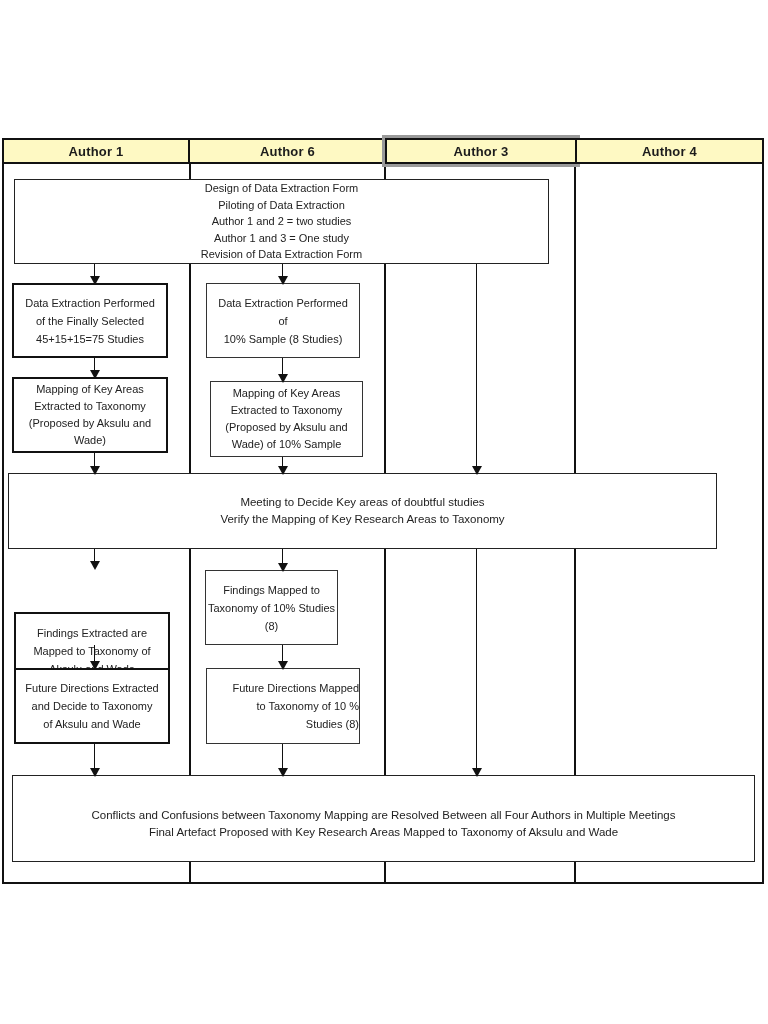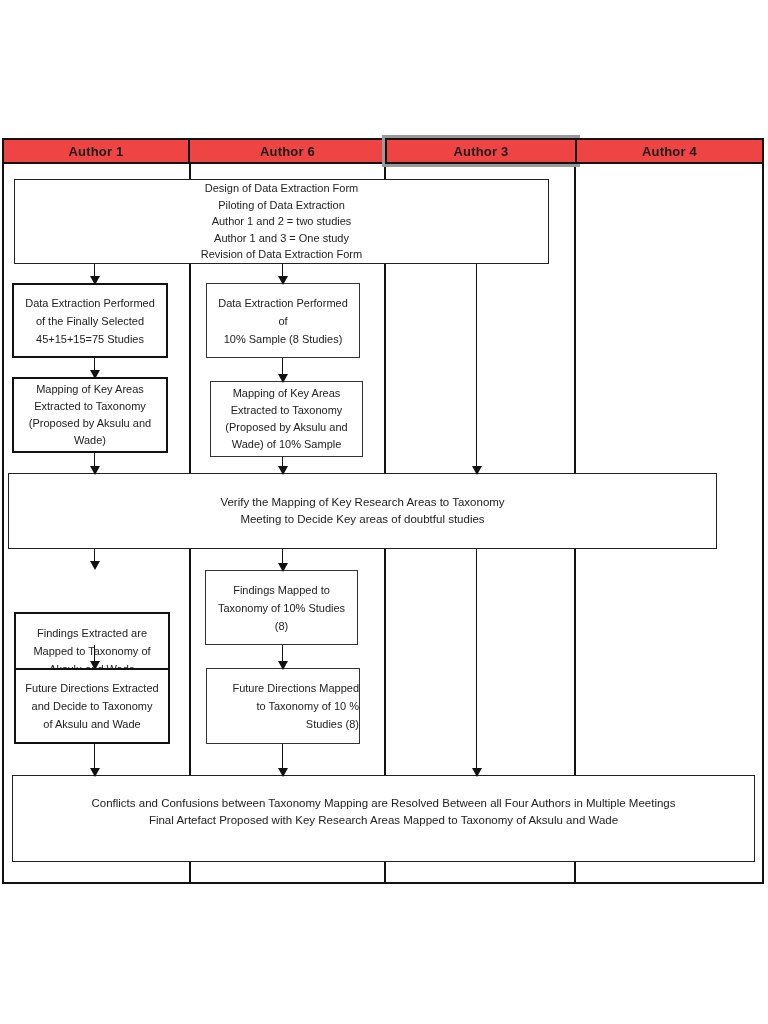--- a/index.html
+++ b/index.html
@@ -8,21 +8,21 @@
     font-family:"Liberation Sans","DejaVu Sans",sans-serif;
     color:#1c1c1c;overflow:hidden;
   }
   .frame{
     position:absolute;left:2px;top:138px;width:762px;height:746px;
     border:2px solid #111;box-sizing:border-box;background:#fff;
   }
   
   .hcell{
     position:absolute;top:138px;height:26px;box-sizing:border-box;
-    border:2px solid #111;background:#ef4444;z-index:4;
+    border:2px solid #111;background:#fef9c3;z-index:4;
     display:flex;align-items:center;justify-content:center;
     font-size:13px;font-weight:bold;letter-spacing:.2px;
   }
   .hc1{left:2px;width:188px;}
   .hc2{left:188px;width:199px;}
   .hc3{left:385px;width:192px;box-shadow:0 0 0 3px #9a9a9a;}
   .hc4{left:575px;width:189px;text-align:right;}
   
   .vline{
     position:absolute;top:164px;height:720px;width:2px;background:#111;z-index:1;
@@ -38,25 +38,25 @@
   }
   .b1{border:2px solid #111;}
   .b2{border:1.5px solid #333;}
   .n-top{left:14px;top:179px;width:535px;height:85px;line-height:16.5px;border:1.5px solid #222;}
   .n-a1x{left:12px;top:283px;width:156px;height:75px;}
   .n-a2x{left:206px;top:283px;width:154px;height:75px;}
   .n-a1m{left:12px;top:377px;width:156px;height:76px;line-height:17px;}
   .n-a2m{left:210px;top:381px;width:153px;height:76px;line-height:17px;}
   .n-meet{left:8px;top:473px;width:709px;height:76px;font-size:11.5px;line-height:17.5px;border:1.5px solid #222;}
   .n-a1f{left:14px;top:568px;width:156px;height:77px;margin-top:44px;}
-  .n-a2f{left:205px;top:570px;width:153px;height:75px;}
+  .n-a2f{left:205px;top:570px;width:133px;height:75px;}
   .n-a1u{left:14px;top:668px;width:156px;height:76px;}
   .n-a2u{left:206px;top:668px;width:154px;height:76px;align-items:flex-end;}
   .n-final{left:12px;top:775px;width:743px;height:87px;font-size:11.5px;line-height:17px;
-           justify-content:flex-start;padding-top:19px;border:1.5px solid #222;}
+           justify-content:flex-start;padding-top:31px;border:1.5px solid #222;}
   .node > div{white-space:pre-line;}
   
   .arrow{
     position:absolute;width:0;border-left:1.5px solid #111;z-index:3;
   }
   .arrow::after{
     content:"";position:absolute;bottom:-2px;left:-5.5px;width:0;height:0;
     border-left:5px solid transparent;border-right:5px solid transparent;
     border-top:9px solid #111;
   }
@@ -111,22 +111,22 @@
   </div>
 
 <div class="node b2 n-a2m">
     <div>Mapping of Key Areas</div>
     <div>Extracted to Taxonomy</div>
     <div>(Proposed by Aksulu and</div>
     <div>Wade) of 10% Sample</div>
   </div>
 
 <div class="node n-meet">
+    <div>Meeting to Decide Key areas of doubtful studies</div>
     <div>Verify the Mapping of Key Research Areas to Taxonomy</div>
-    <div>Meeting to Decide Key areas of doubtful studies</div>
   </div>
 
 <div class="node b1 n-a1f">
     <div>Findings Extracted are</div>
     <div>Mapped to Taxonomy of</div>
     <div>Aksulu and Wade</div>
   </div>
 
 <div class="node b2 n-a2f">
     <div>Findings Mapped to</div>

